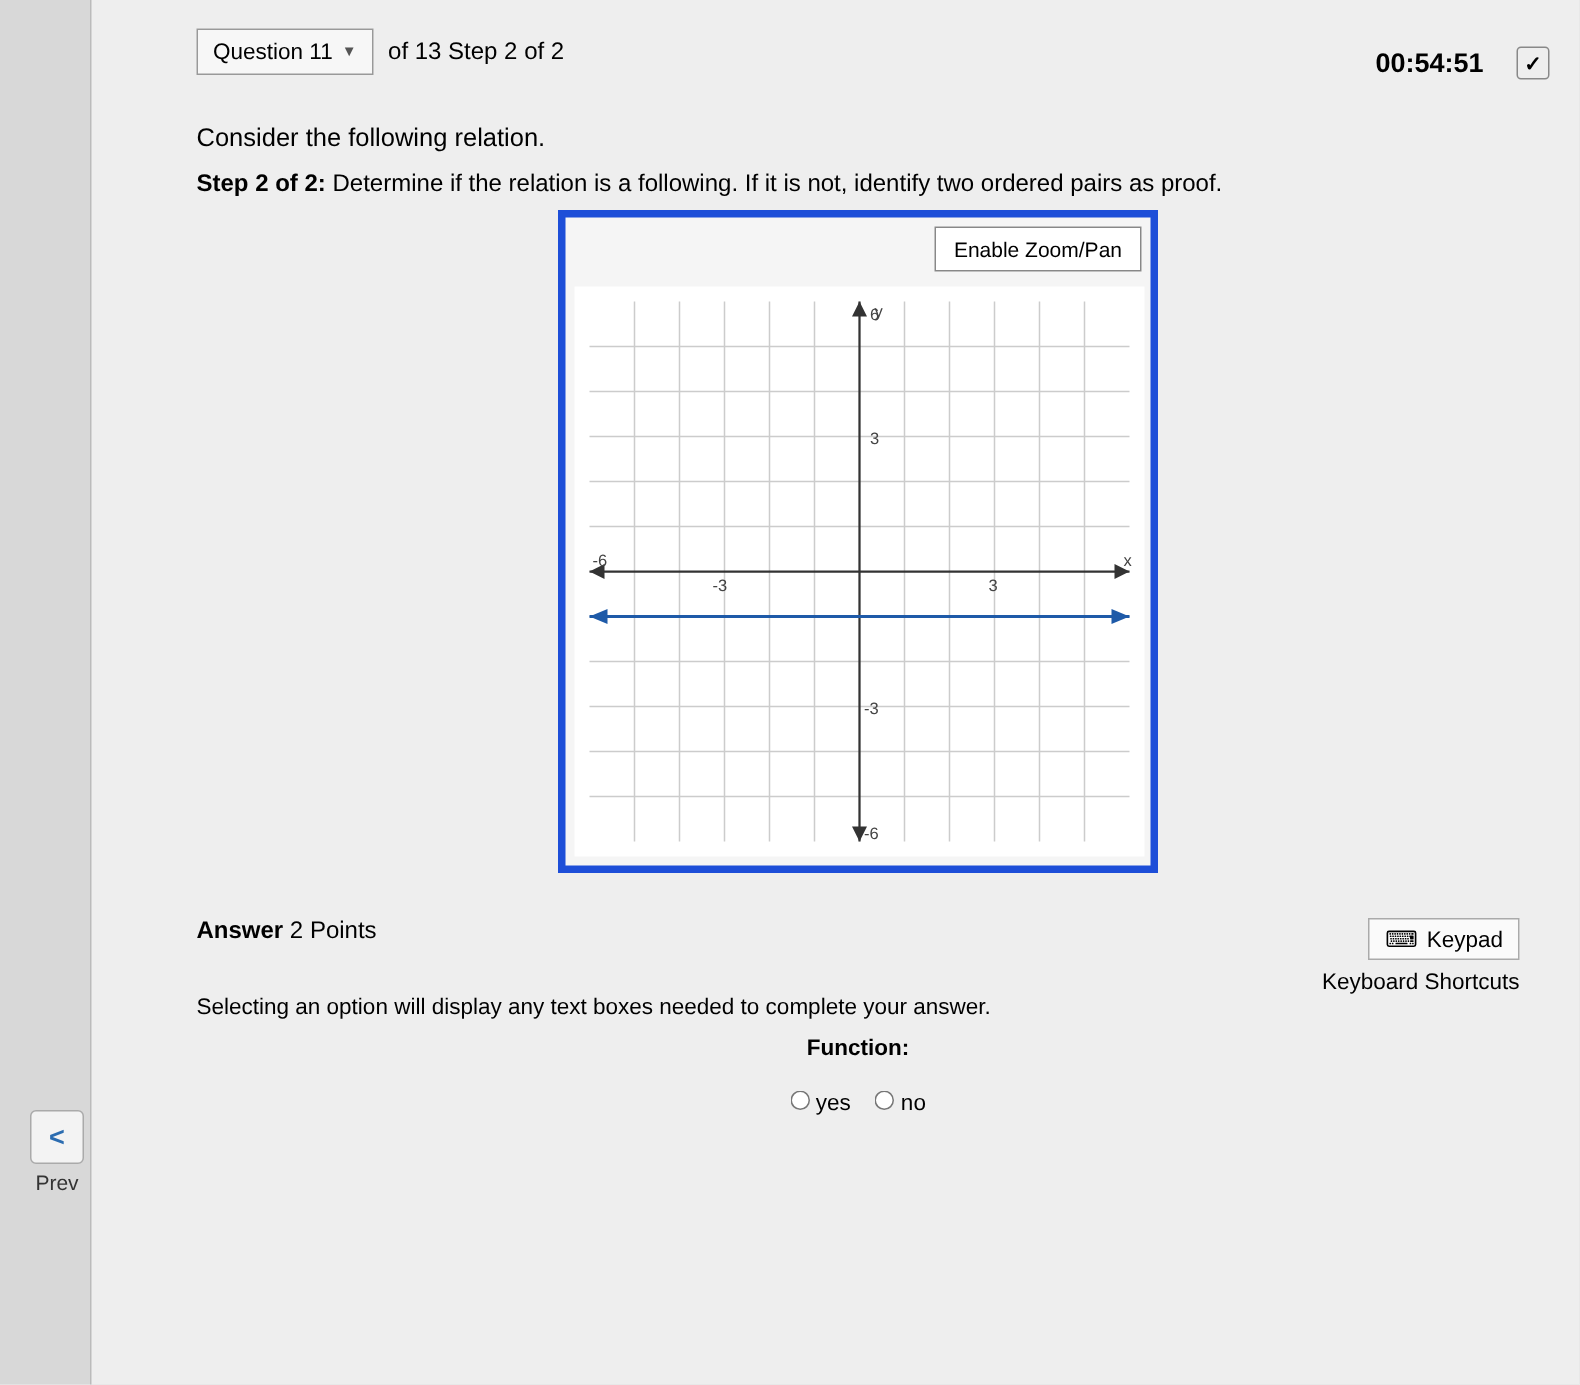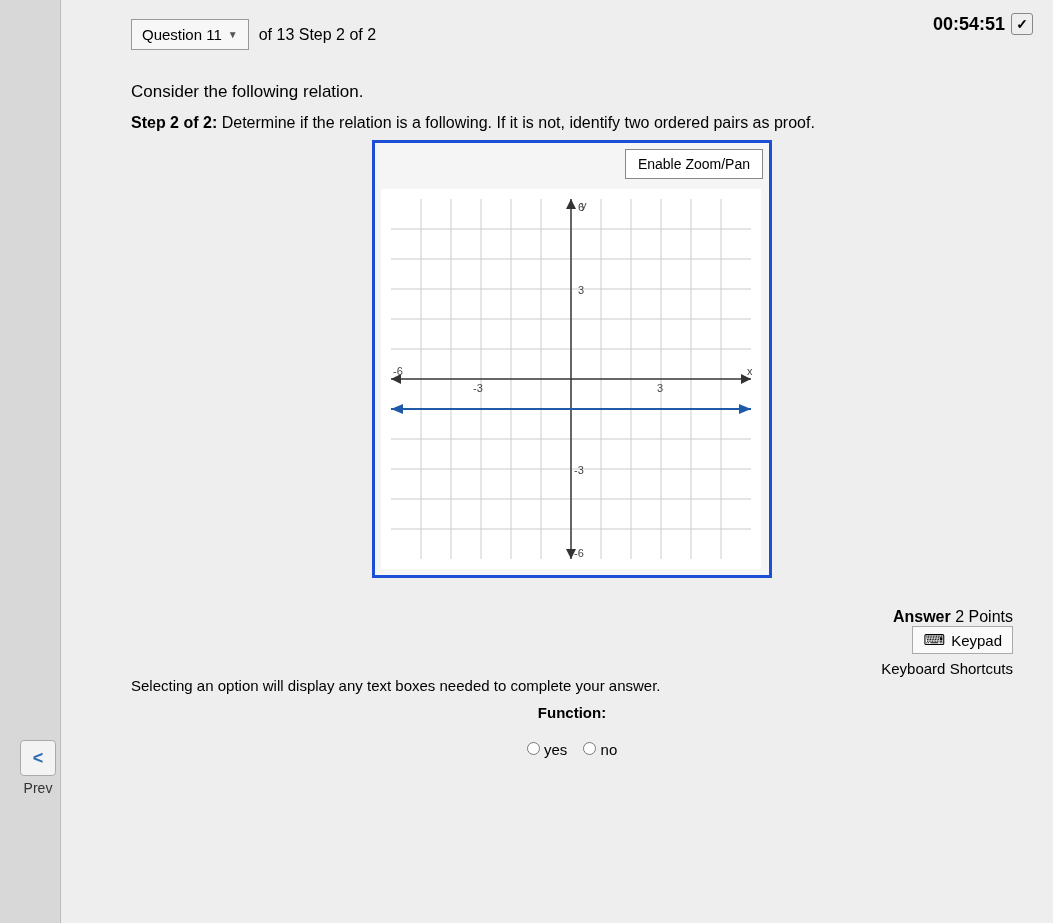--- a/index.html
+++ b/index.html
@@ -35,39 +35,39 @@
   display: flex;
   align-items: center;
   gap: 6px;
   cursor: pointer;
 }
 .caret { font-size: 10px; color: #555; }
 .of-text { padding: 6px 10px; font-size: 16px; }
 .timer-wrap {
   position: absolute;
   right: -20px;
-  top: 13px;
+  top: 31px;
   display: flex;
   align-items: center;
-  gap: 6px;
+  gap: 22px;
   font-size: 18px;
   font-weight: 600;
 }
 .checkmark {
   width: 22px; height: 22px; border: 1px solid #888; border-radius: 3px;
   display:flex;align-items:center;justify-content:center; font-size:14px;
 }
 .prompt1 { margin-top: 32px; font-size: 17px; }
 .equation { text-align: center; font-style: italic; font-size: 17px; margin-top: 40px; }
 .step-line { margin-top: 12px; font-size: 16px; }
 .step-line b { font-weight: 700; }
 .graph-frame {
   width: 400px;
   margin: 8px auto 0;
-  border: 3px solid #1d4ed8;
+  border: 5px solid #1d4ed8;
   background: #f5f5f5;
   padding: 6px;
   position: relative;
 }
 .zoom-btn {
   position: absolute;
   top: 6px; right: 6px;
   border: 1px solid #888;
   background: #fff;
   padding: 6px 12px;
@@ -77,22 +77,21 @@
 .graph-inner {
   margin-top: 40px;
   width: 380px; height: 380px;
   background: #fff;
   position: relative;
 }
 .answer-row {
   margin-top: 30px;
   display: flex;
   justify-content: space-between;
-  align-items: flex-end;
-  flex-direction: column;
+  align-items: flex-start;
 }
 .answer-label { font-size: 16px; }
 .answer-label b { font-weight: 700; }
 .tools { text-align: right; font-size: 15px; }
 .keypad-btn {
   border: 1px solid #aaa;
   background: #fafafa;
   padding: 4px 10px;
   display: inline-flex; align-items: center; gap: 6px;
   cursor: pointer;

